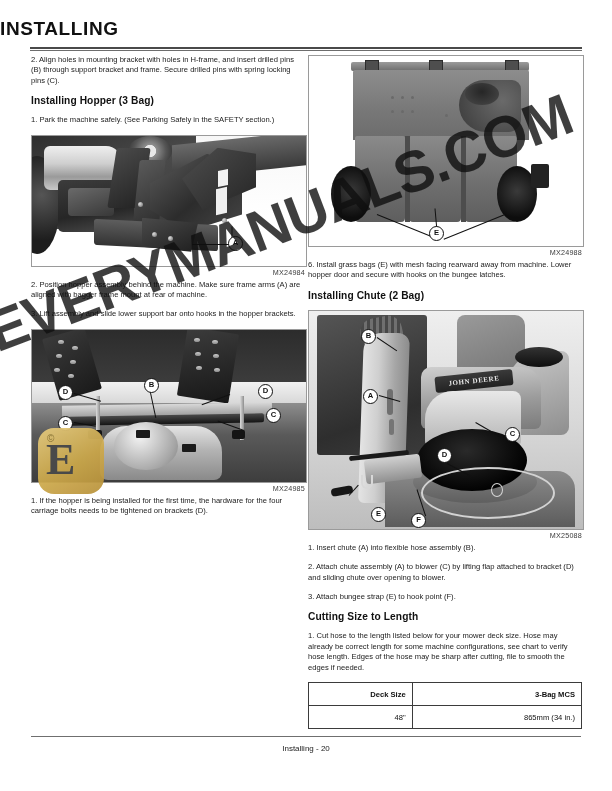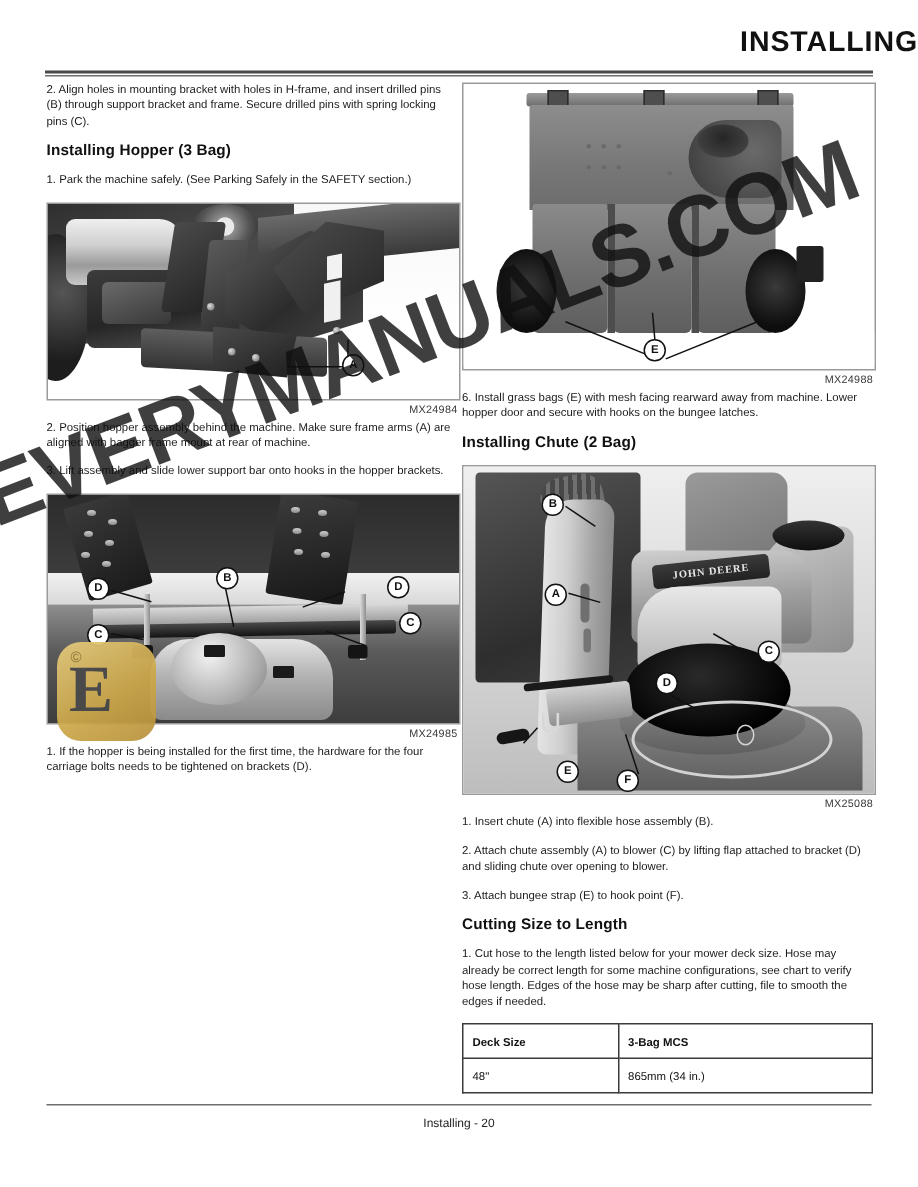--- a/index.html
+++ b/index.html
@@ -6,21 +6,21 @@
   body{
     width:612px;height:791px;position:relative;overflow:hidden;
     font-family:"Liberation Sans", sans-serif;
     color:#1b1b1b;
     -webkit-font-smoothing:antialiased;
   }
   .page{position:absolute;inset:0;}
 
   
   .page-header{
-    position:absolute;left:0;right:0;top:18px;text-align:right;
+    position:absolute;left:0;right:0;top:18px;text-align:left;
   }
   .page-header .title{
     font-size:19px;font-weight:bold;letter-spacing:.6px;color:#111;
   }
   .rule-double{
     position:absolute;left:30px;right:30px;top:47px;height:4px;
   }
   .rule-double .r1{height:2px;background:#4a4a4a;}
   .rule-double .r2{height:1px;background:#6d6d6d;margin-top:1px;}
 
@@ -196,21 +196,21 @@
   .p4-hook{position:absolute;left:52px;top:164px;width:8px;height:12px;
      border:2px solid #d8d8d8;border-radius:0 0 6px 6px;border-top:none;}
   .p4-knob{position:absolute;left:182px;top:172px;width:10px;height:12px;border:1.4px solid #d4d4d4;border-radius:50%;}
 
   
   table.spec{
     border-collapse:collapse;width:100%;margin-top:7px;
     font-size:7.6px;color:#111;
   }
   table.spec th,table.spec td{
-    border:1px solid #3b3b3b;padding:4px 6px;text-align:left;height:14px;vertical-align:middle;
+    border:1px solid #3b3b3b;padding:4px 6px;text-align:right;height:14px;vertical-align:middle;
   }
   table.spec th{font-weight:bold;}
   table.spec td{font-weight:normal;}
   .c1{width:38%;}
 
   
   .footer-rule{position:absolute;left:31px;right:31px;top:736px;height:1px;background:#6f6f6f;}
   .footer-text{
     position:absolute;left:0;right:0;top:744px;text-align:center;
     font-size:8px;color:#222;

